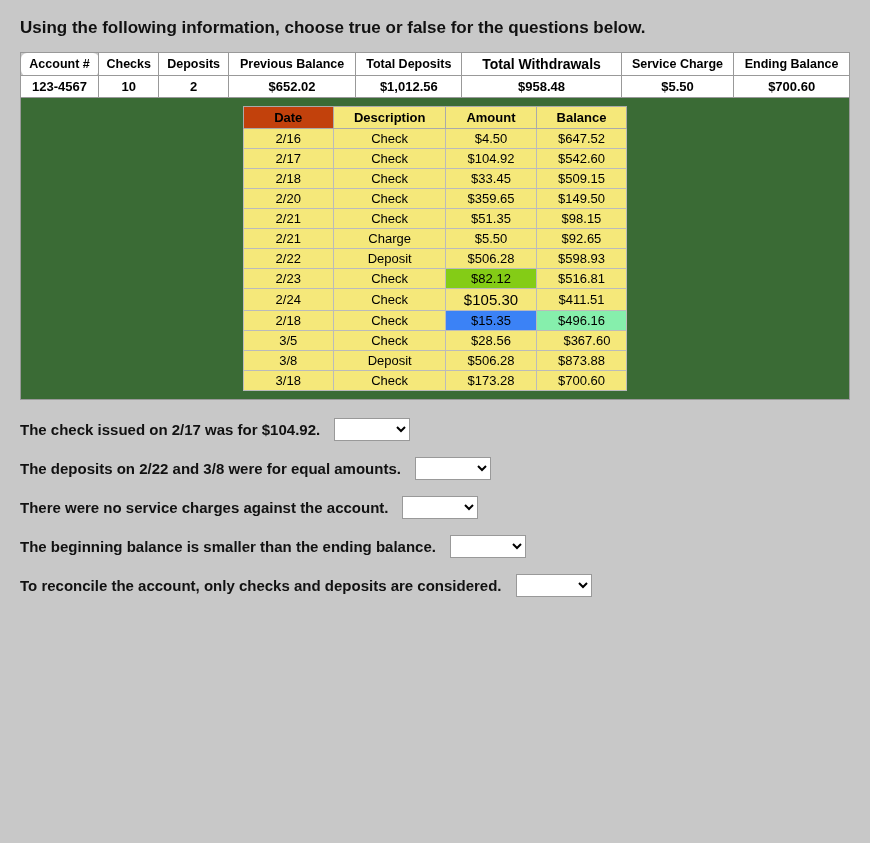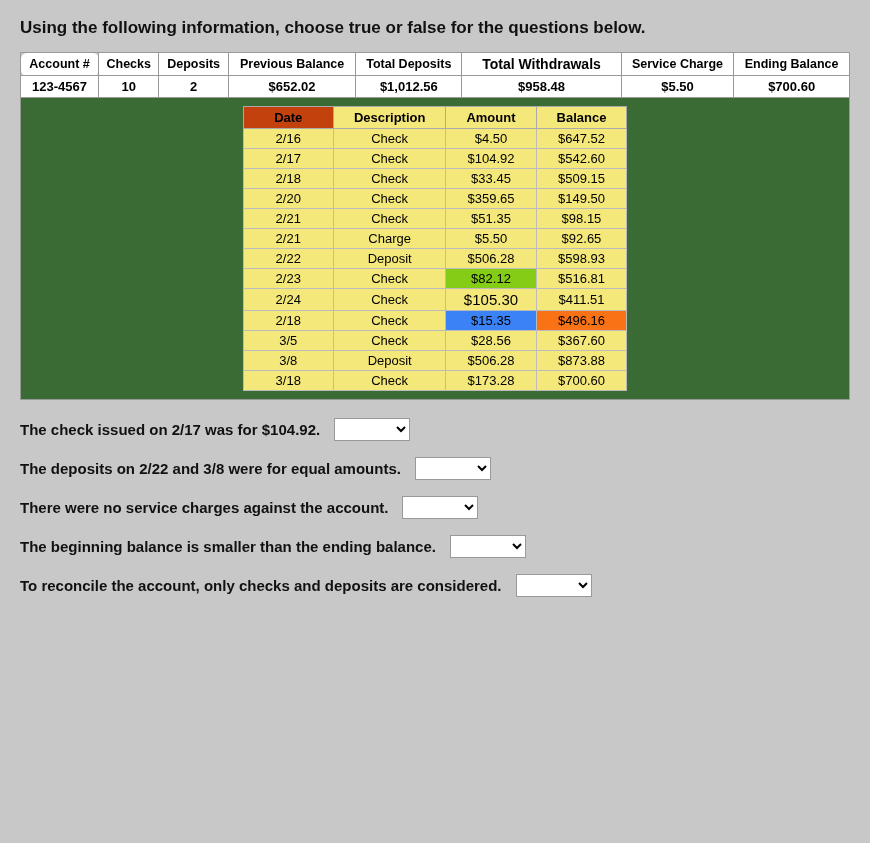--- a/index.html
+++ b/index.html
@@ -146,27 +146,27 @@
               <tr>
                 <td style="background: rgb(245, 232, 122); border: 1px solid rgb(187, 187, 187); padding: 2px 16px; font-size: 13px; text-align: center; margin-top: 40px;">2/24</td>
                 <td style="background: rgb(245, 232, 122); border: 1px solid rgb(187, 187, 187); padding: 2px 16px; font-size: 13px; text-align: center;">Check</td>
                 <td style="background: rgb(245, 232, 122); border: 1px solid rgb(187, 187, 187); padding: 2px 16px; font-size: 15px; text-align: center;">$105.30</td>
                 <td style="background: rgb(245, 232, 122); border: 1px solid rgb(187, 187, 187); padding: 2px 16px; font-size: 13px; text-align: center;">$411.51</td>
               </tr>
               <tr>
                 <td style="background: rgb(245, 232, 122); border: 1px solid rgb(187, 187, 187); padding: 2px 16px; font-size: 13px; text-align: center;">2/18</td>
                 <td style="background: rgb(245, 232, 122); border: 1px solid rgb(187, 187, 187); padding: 2px 16px; font-size: 13px; text-align: center;">Check</td>
                 <td style="background: #3b82f6; border: 1px solid rgb(187, 187, 187); padding: 2px 16px; font-size: 13px; text-align: center;">$15.35</td>
-                <td style="background: #f97316; border: 1px solid rgb(187, 187, 187); padding: 2px 16px; font-size: 13px; text-align: center;">$496.16</td>
+                <td style="background: #86efac; border: 1px solid rgb(187, 187, 187); padding: 2px 16px; font-size: 13px; text-align: center;">$496.16</td>
               </tr>
               <tr>
                 <td style="background: rgb(245, 232, 122); border: 1px solid rgb(187, 187, 187); padding: 2px 16px; font-size: 13px; text-align: center;">3/5</td>
                 <td style="background: rgb(245, 232, 122); border: 1px solid rgb(187, 187, 187); padding: 2px 16px; font-size: 13px; text-align: center;">Check</td>
                 <td style="background: rgb(245, 232, 122); border: 1px solid rgb(187, 187, 187); padding: 2px 16px; font-size: 13px; text-align: center;">$28.56</td>
-                <td style="background: rgb(245, 232, 122); border: 1px solid rgb(187, 187, 187); padding: 2px 16px; font-size: 13px; text-align: center;">$367.60</td>
+                <td style="background: rgb(245, 232, 122); border: 1px solid rgb(187, 187, 187); padding: 2px 16px; font-size: 13px; text-align: right;">$367.60</td>
               </tr>
               <tr>
                 <td style="background: rgb(245, 232, 122); border: 1px solid rgb(187, 187, 187); padding: 2px 16px; font-size: 13px; text-align: center;">3/8</td>
                 <td style="background: rgb(245, 232, 122); border: 1px solid rgb(187, 187, 187); padding: 2px 16px; font-size: 13px; text-align: center;">Deposit</td>
                 <td style="background: rgb(245, 232, 122); border: 1px solid rgb(187, 187, 187); padding: 2px 16px; font-size: 13px; text-align: center;">$506.28</td>
                 <td style="background: rgb(245, 232, 122); border: 1px solid rgb(187, 187, 187); padding: 2px 16px; font-size: 13px; text-align: center;">$873.88</td>
               </tr>
               <tr>
                 <td style="background: rgb(245, 232, 122); border: 1px solid rgb(187, 187, 187); padding: 2px 16px; font-size: 13px; text-align: center;">3/18</td>
                 <td style="background: rgb(245, 232, 122); border: 1px solid rgb(187, 187, 187); padding: 2px 16px; font-size: 13px; text-align: center;">Check</td>

